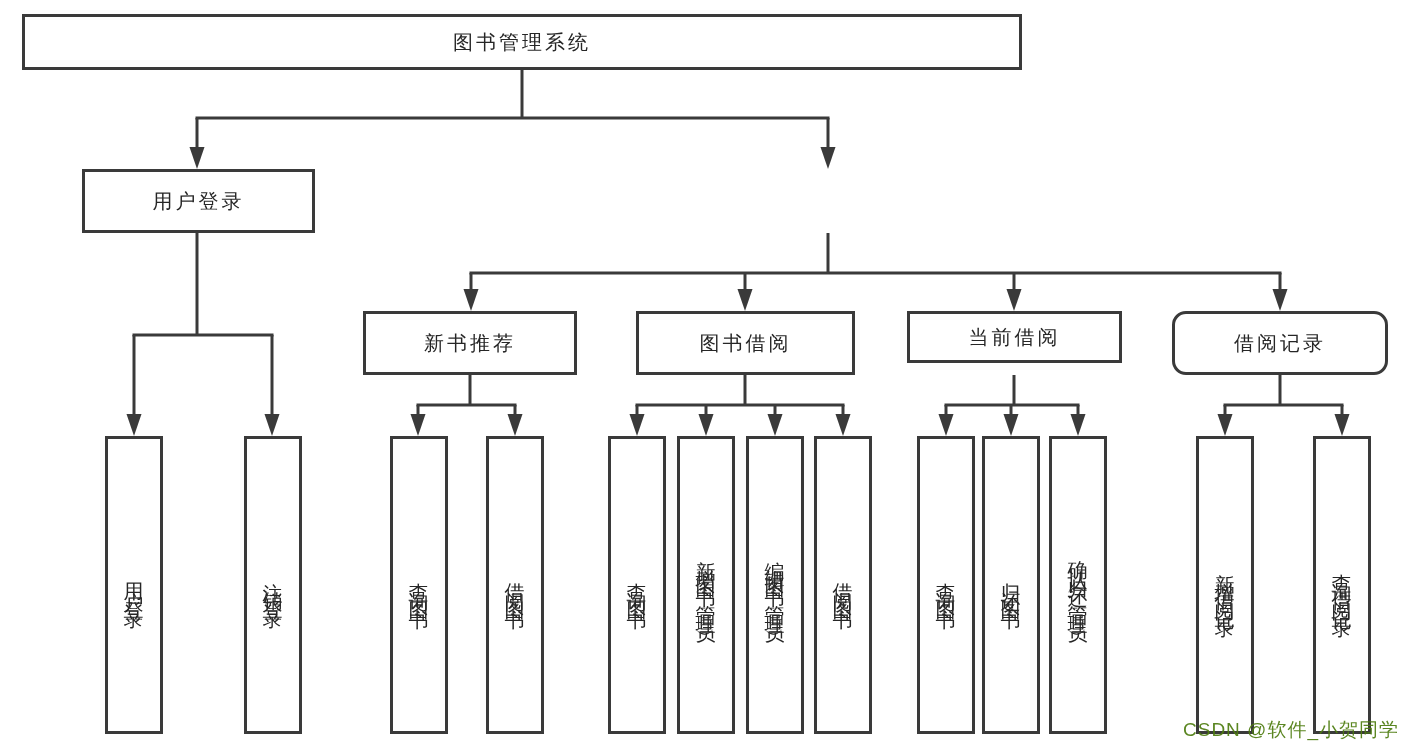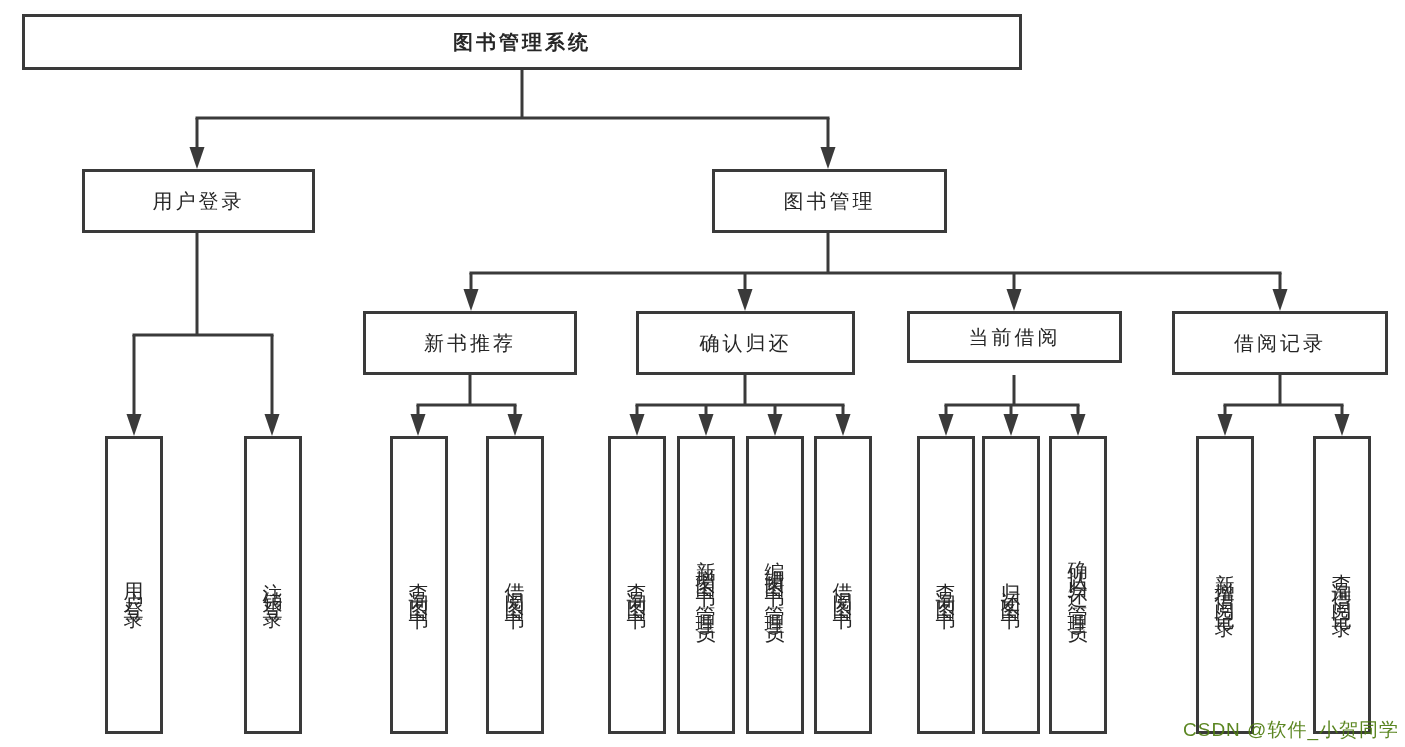--- a/index.html
+++ b/index.html
@@ -34,27 +34,27 @@
     position:absolute;
     left:1183px;top:717px;
     font-size:19px;
     color:#4d7c0f;
     letter-spacing:1px;
     white-space:nowrap;
     z-index:3;
     opacity:0.92;
   }
   
-  #n-root{left:22px;top:14px;width:1000px;height:56px;font-weight:bold;}
+  #n-root{left:22px;top:14px;width:1000px;height:56px;}
   #n-user-login{left:82px;top:169px;width:233px;height:64px;}
   #n-book-mgmt{left:712px;top:169px;width:235px;height:64px;}
   #n-rec{left:363px;top:311px;width:214px;height:64px;}
   #n-bb{left:636px;top:311px;width:219px;height:64px;}
   #n-cb{left:907px;top:311px;width:215px;height:52px;}
-  #n-br{left:1172px;top:311px;width:216px;height:64px;}
+  #n-br{left:1172px;top:311px;width:216px;height:64px;border-radius:14px;}
   .leaf{top:436px;width:58px;height:298px;}
   #l1{left:105px;}  #l2{left:244px;}
   #l3{left:390px;}  #l4{left:486px;}
   #l5{left:608px;}  #l6{left:677px;}
   #l7{left:746px;}  #l8{left:814px;}
   #l9{left:917px;}  #l10{left:982px;}
   #l11{left:1049px;}
   #l12{left:1196px;} #l13{left:1313px;}
 </style>
 </head>
@@ -124,24 +124,23 @@
       <polygon points="1011,436 1003.5,414 1018.5,414"></polygon>
       <polygon points="1078,436 1070.5,414 1085.5,414"></polygon>
       <polygon points="1225,436 1217.5,414 1232.5,414"></polygon>
       <polygon points="1342,436 1334.5,414 1349.5,414"></polygon>
     </g>
   </svg>
 
   <div class="node h-node" id="n-root">图书管理系统</div>
 
   <div class="node h-node" id="n-user-login">用户登录</div>
-  <div class="node h-node" id="n-book-mgmt">图书管理</div>
 
   <div class="node h-node" id="n-rec">新书推荐</div>
-  <div class="node h-node" id="n-bb">确认归还</div>
+  <div class="node h-node" id="n-bb">图书借阅</div>
   <div class="node h-node" id="n-cb">当前借阅</div>
   <div class="node h-node" id="n-br">借阅记录</div>
 
   <div class="node v-node leaf" id="l1">用户登录</div>
   <div class="node v-node leaf" id="l2">注销登录</div>
   <div class="node v-node leaf" id="l3">查询图书</div>
   <div class="node v-node leaf" id="l4">借阅图书</div>
   <div class="node v-node leaf" id="l5">查询图书</div>
   <div class="node v-node leaf" id="l6">新增图书（管理员）</div>
   <div class="node v-node leaf" id="l7">编辑图书（管理员）</div>

